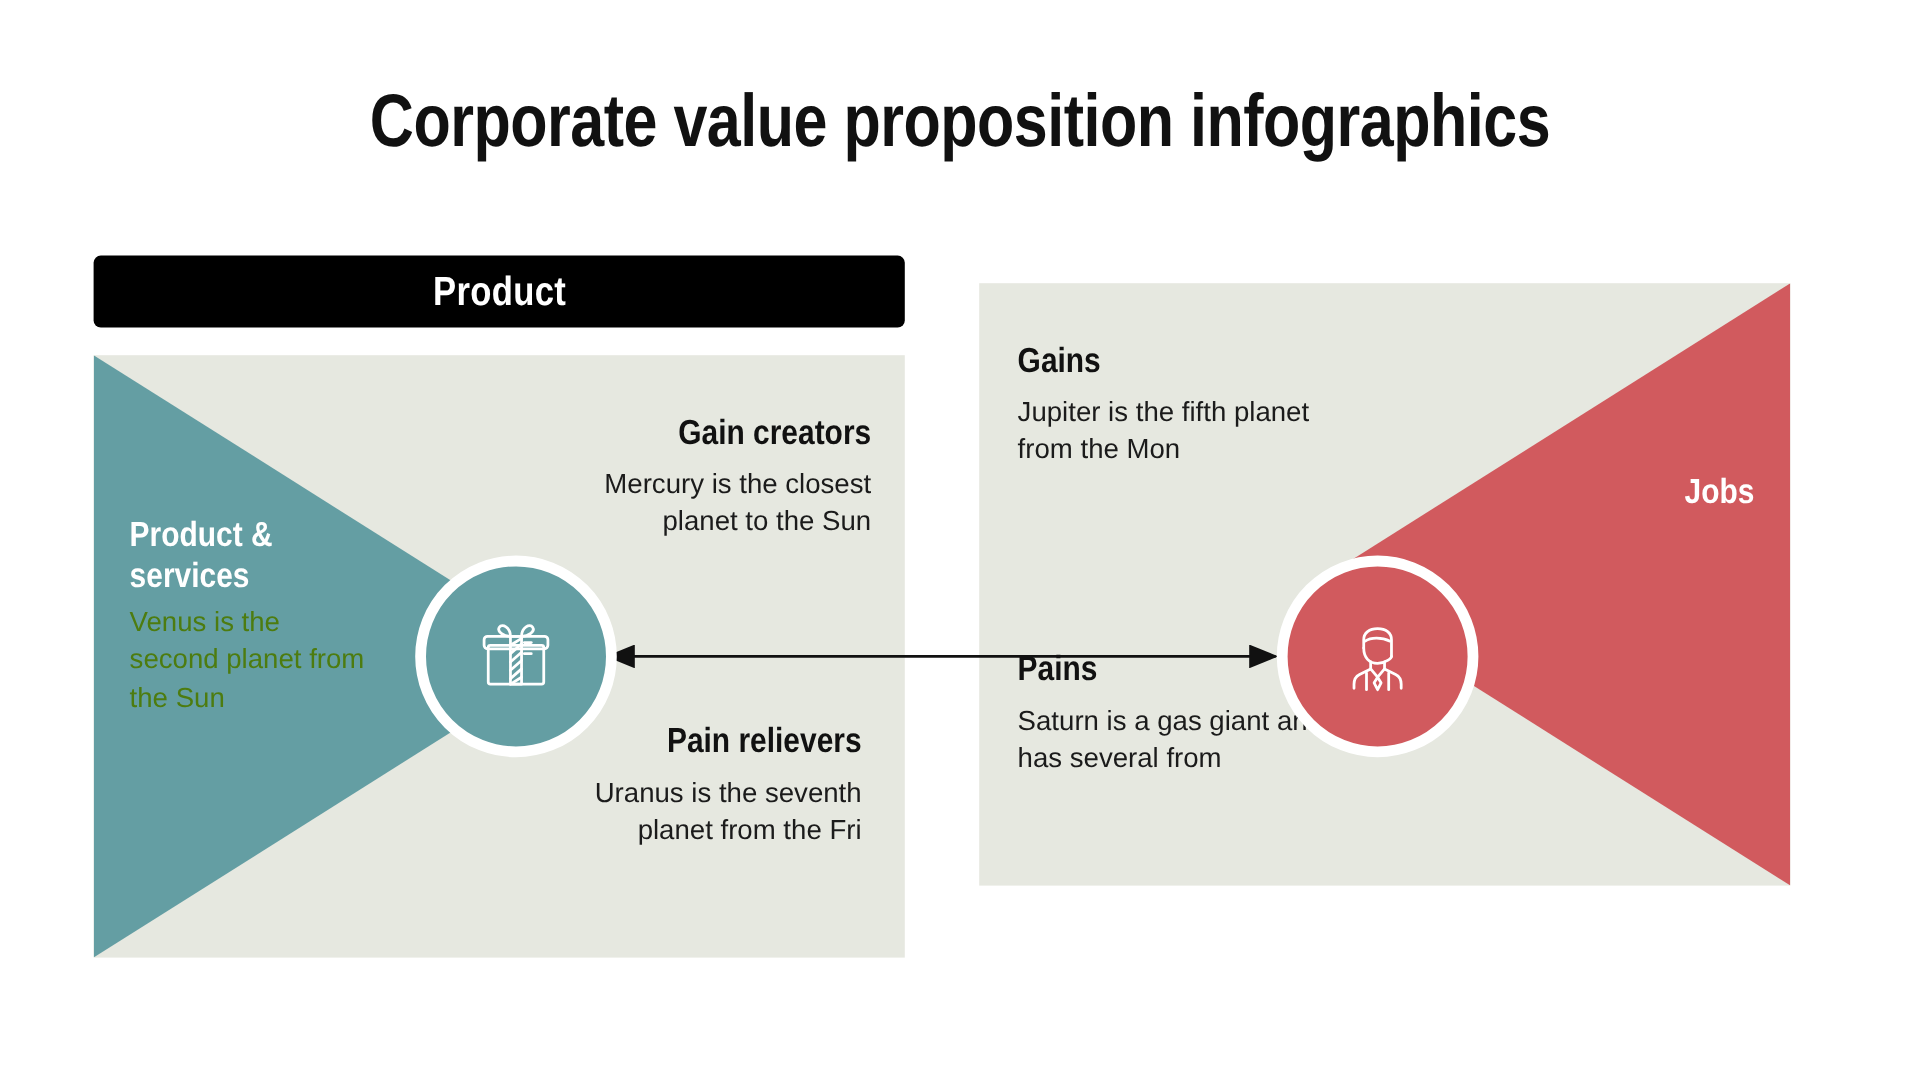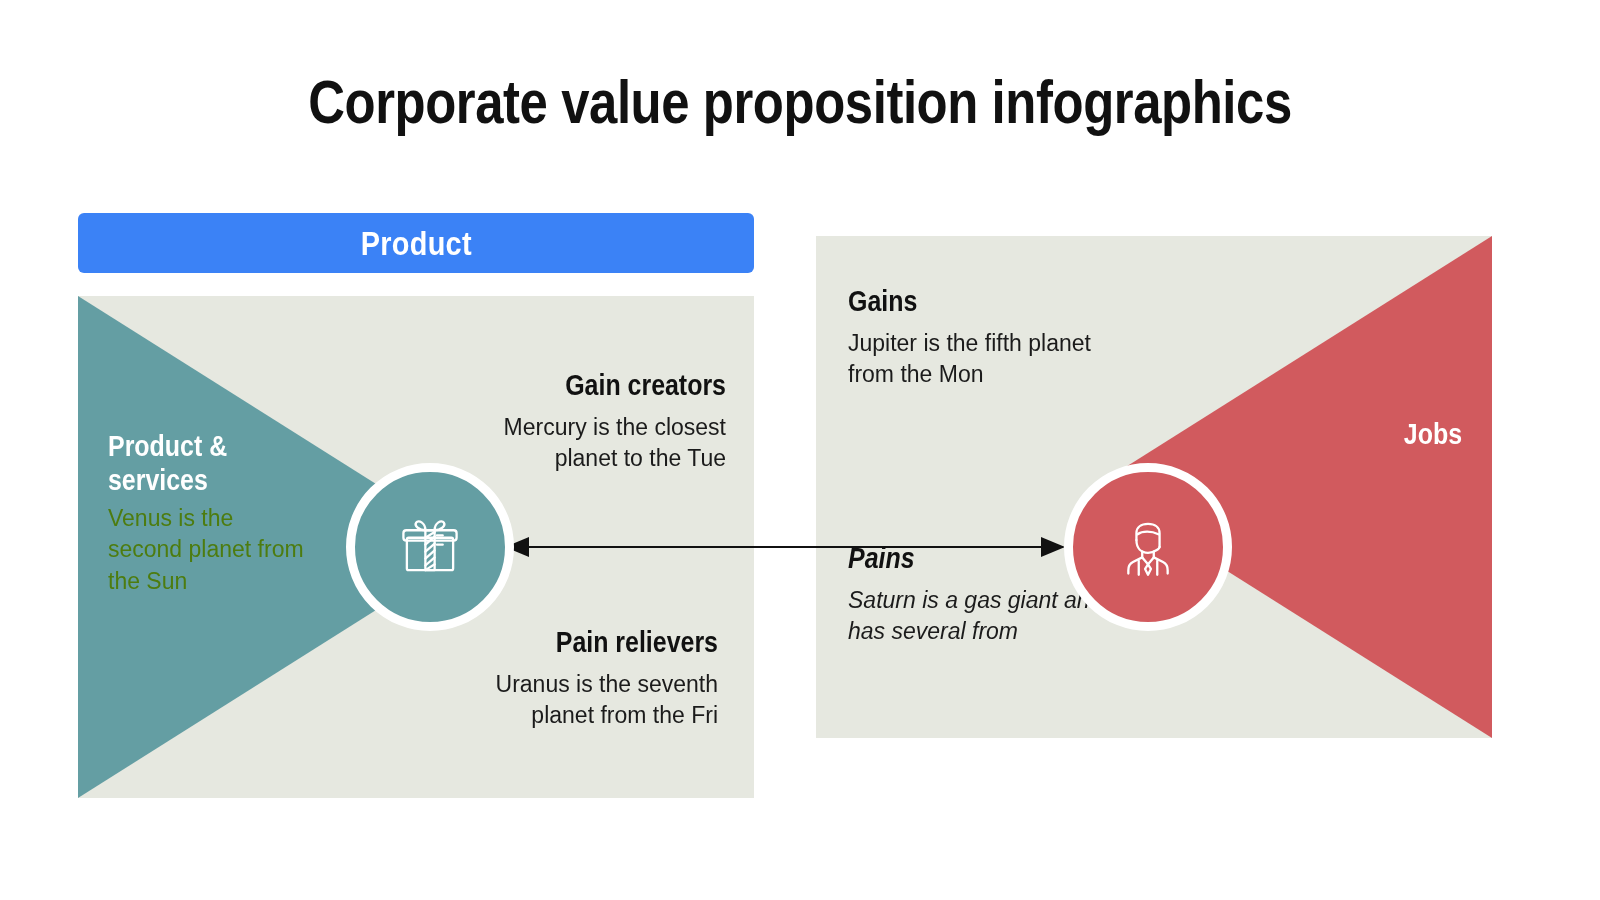--- a/index.html
+++ b/index.html
@@ -38,21 +38,21 @@
     top: 213px;
   }
   #column-product  { left: 78px;  width: 676px; }
   #column-customer { left: 816px; width: 676px; }
 
   
   .header-bar {
     position: relative;
     width: 100%;
     height: 60px;
-    background: #3b82f6;
+    background: #000000;
     border-radius: 6px;
     display: flex;
     align-items: center;
     justify-content: center;
   }
   .header-bar-label {
     font-family: "Liberation Sans Narrow", "Liberation Sans", sans-serif;
     font-weight: bold;
     font-size: 34px;
     color: #ffffff;
@@ -103,31 +103,31 @@
   .block-body {
     font-family: "Liberation Sans", sans-serif;
     font-weight: normal;
     font-size: 23px;
     line-height: 1.35;
     color: #1b1b1b;
     margin-top: 12px;
   }
   .block-body.on-dark { color: #4d7c0f; }
 
-  .align-right { text-align: right; margin-top: 24px; }
+  .align-right { text-align: right; }
   .align-right .block-title { transform-origin: right center; }
   .align-left  { text-align: left; }
   .align-left  .block-title { transform-origin: left center; }
 
   
   #block-gain-creators   { right: 28px; top: 50px;  }
   #block-pain-relievers  { right: 36px; top: 307px; }
   
   #block-gains           { left: 32px;  top: 50px;  }
-  #block-pains           { left: 32px;  top: 307px; font-style: italic; }
+  #block-pains           { left: 32px;  top: 307px; }
 
   
   #block-product-services {
     left: 30px;
     top: 133px;
     width: 200px;
   }
   #block-product-services .block-title { line-height: 1.18; white-space: normal; }
   #block-product-services .block-body { margin-top: 6px; }
 
@@ -185,21 +185,21 @@
       </svg>
     </div>
 
     <div class="text-block align-left" id="block-product-services">
       <div class="block-title on-dark">Product &amp; services</div>
       <div class="block-body on-dark">Venus is the second planet from the Sun</div>
     </div>
 
     <div class="text-block align-right" id="block-gain-creators">
       <div class="block-title">Gain creators</div>
-      <div class="block-body">Mercury is the closest planet to the Tue</div>
+      <div class="block-body">Mercury is the closest planet to the Sun</div>
     </div>
 
     <div class="text-block align-right" id="block-pain-relievers">
       <div class="block-title">Pain relievers</div>
       <div class="block-body">Uranus is the seventh planet from the Fri</div>
     </div>
   </div>
 </div>
 
 <div class="column" id="column-customer">

